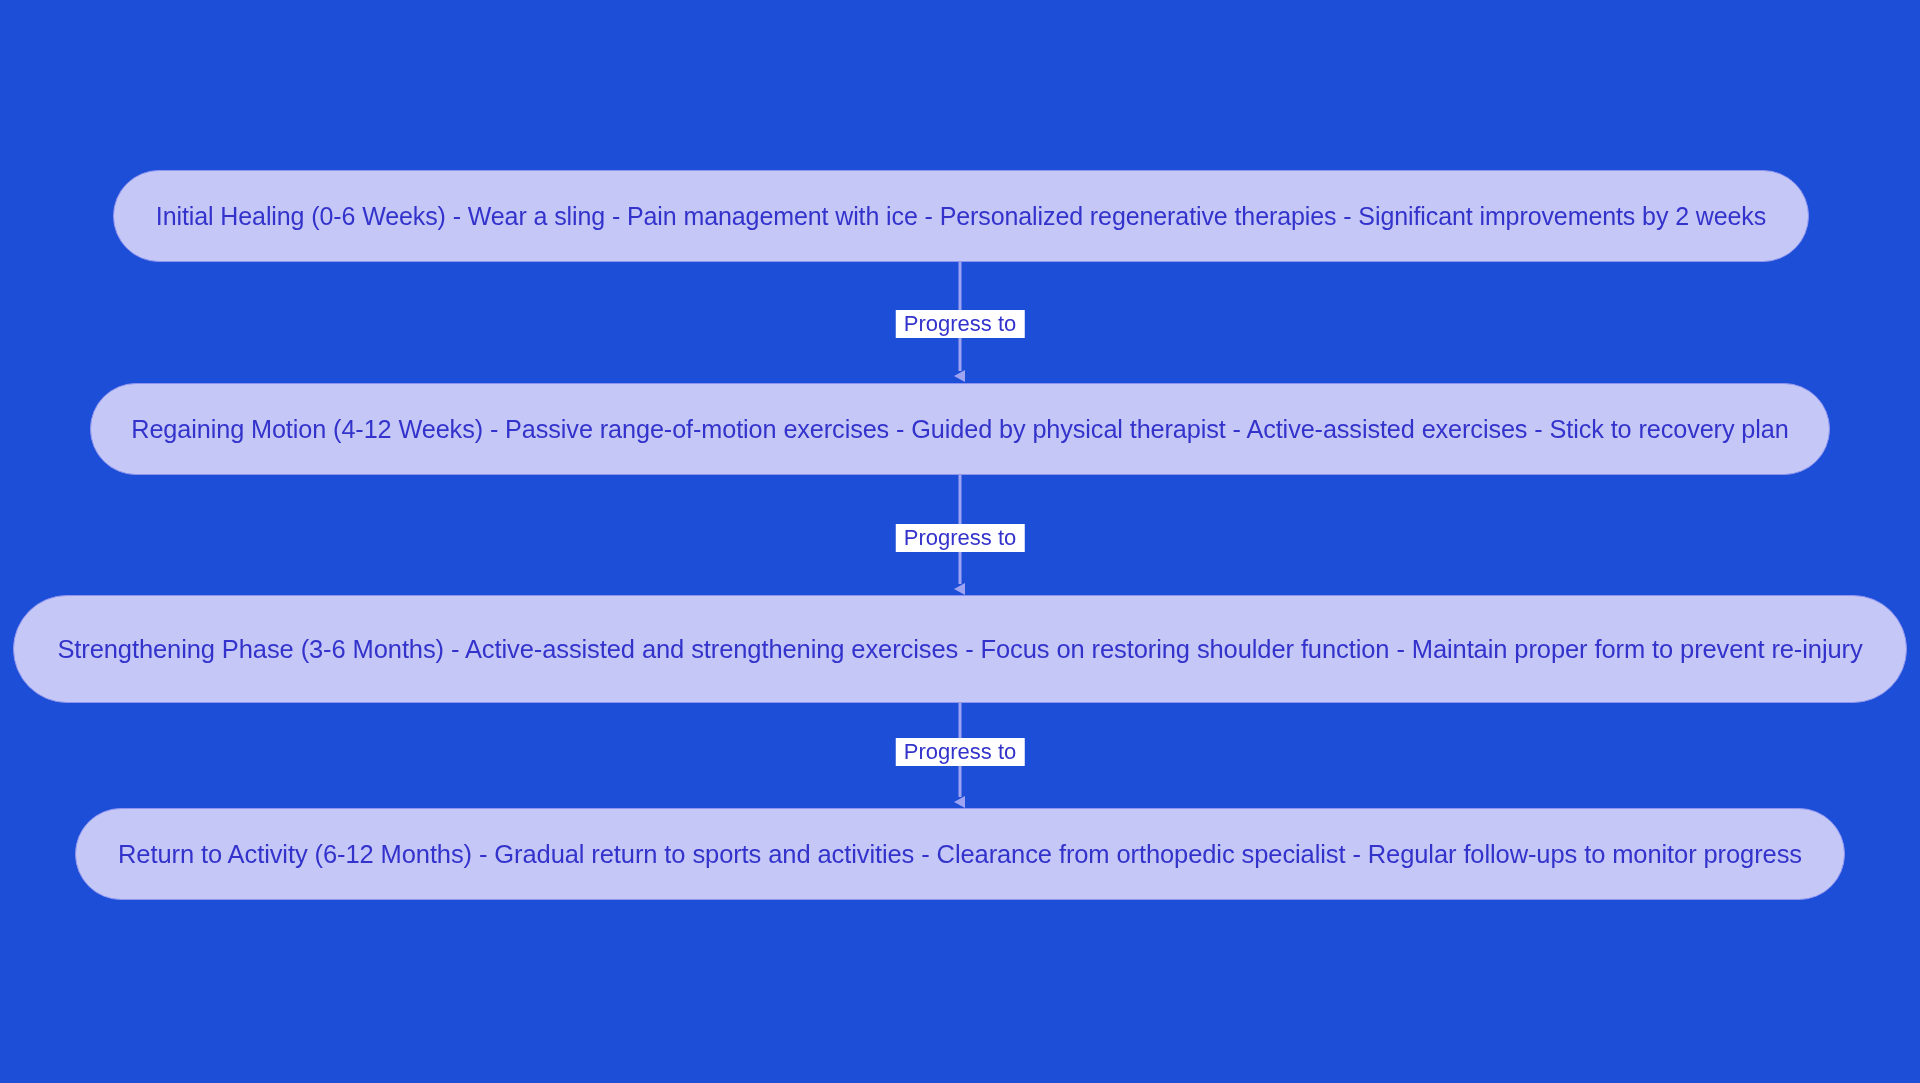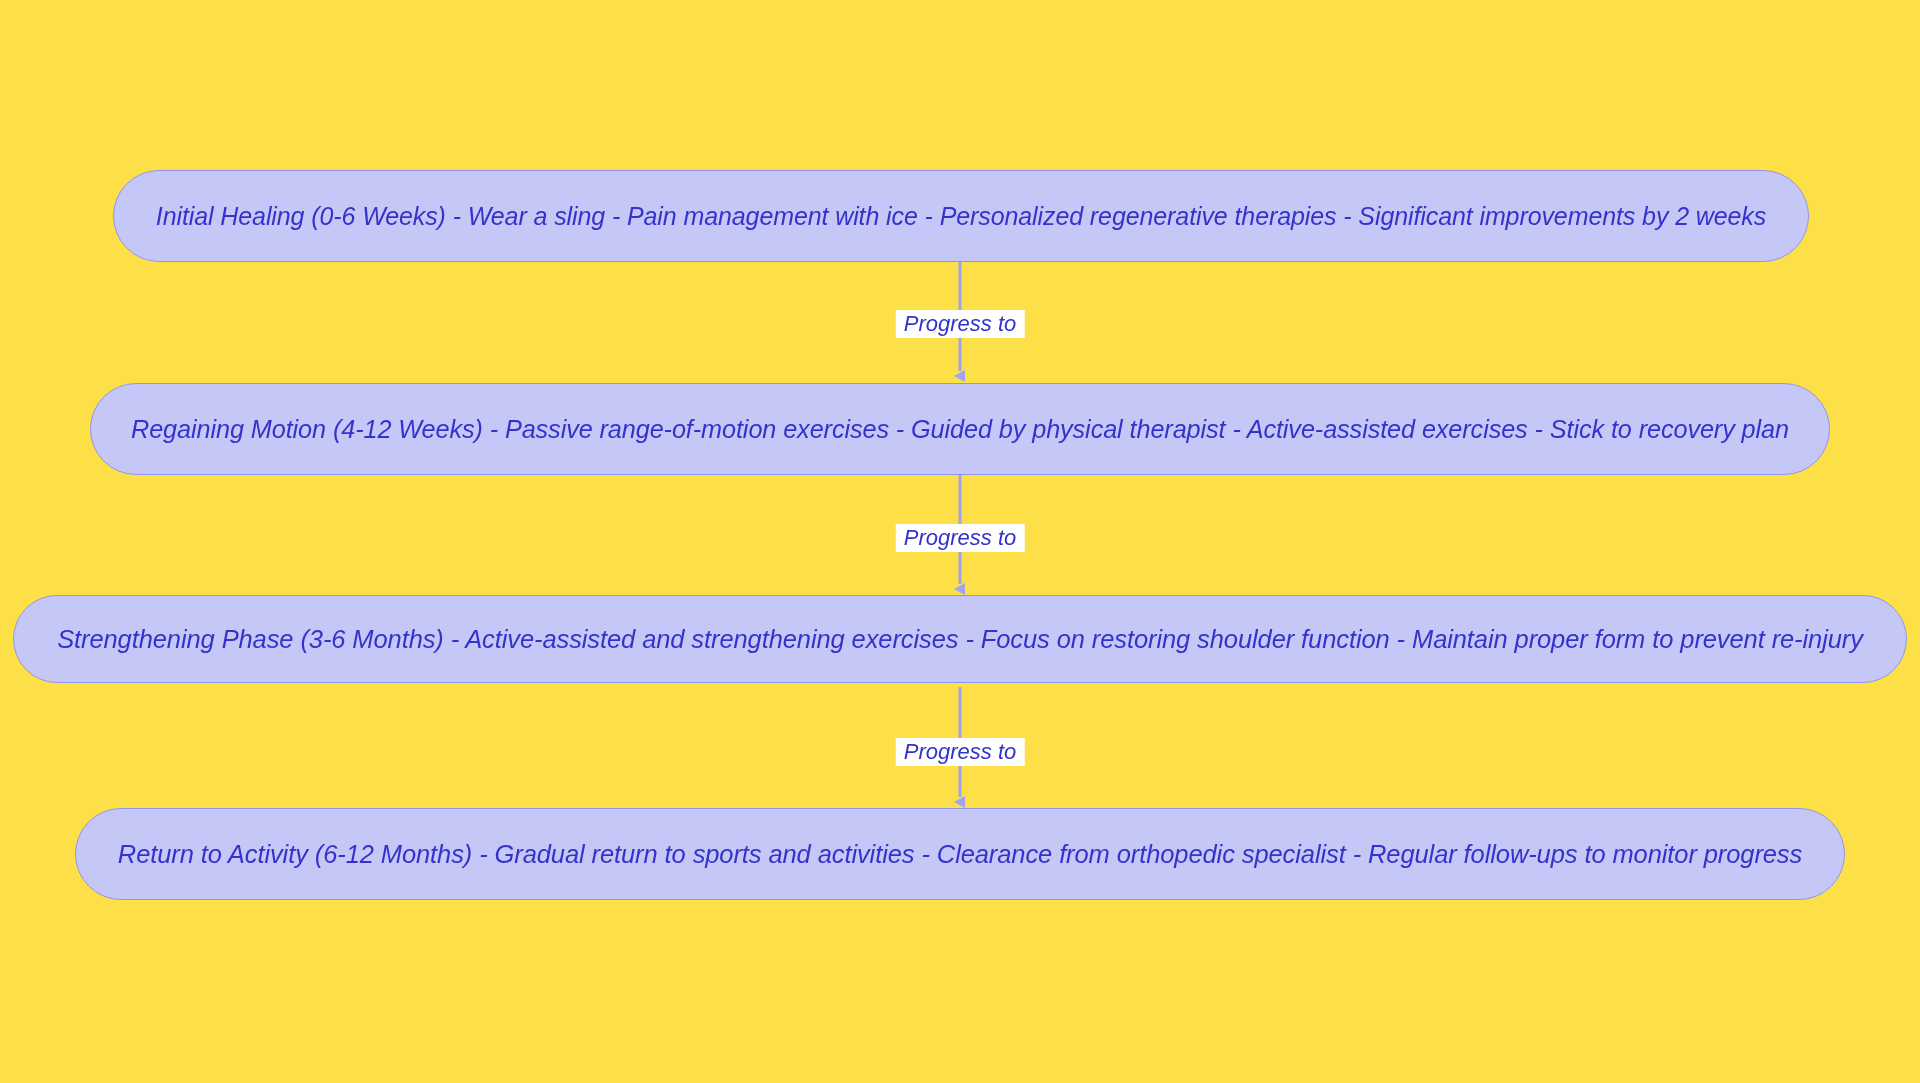--- a/index.html
+++ b/index.html
@@ -11,22 +11,21 @@
     width: 1920px;
     height: 1083px;
     font-family: "Liberation Sans", sans-serif;
     overflow: hidden;
   }
 
   #flowchart {
     position: relative;
     width: 1920px;
     height: 1083px;
-    background: #fde047;
-    font-style: italic;
+    background: #1d4ed8;
   }
 
   .node {
     position: absolute;
     box-sizing: border-box;
     background: #c5c8f7;
     border: 1.4px solid #8f95ef;
     border-radius: 999px;
     display: flex;
     align-items: center;
@@ -40,21 +39,21 @@
   }
 
   .node-label {
     display: block;
     white-space: nowrap;
   }
 
   
   .node-1 { left: 113px;  top: 170px; width: 1696px; height: 92px; }
   .node-2 { left: 90px;   top: 383px; width: 1740px; height: 92px; }
-  .node-3 { left: 13px;   top: 595px; width: 1894px; height: 88px; }
+  .node-3 { left: 13px;   top: 595px; width: 1894px; height: 108px; }
   .node-4 { left: 75px;   top: 808px; width: 1770px; height: 92px; }
 
   
   .edge {
     position: absolute;
     left: 0;
     top: 0;
     width: 1920px;
     height: 1083px;
     pointer-events: none;

